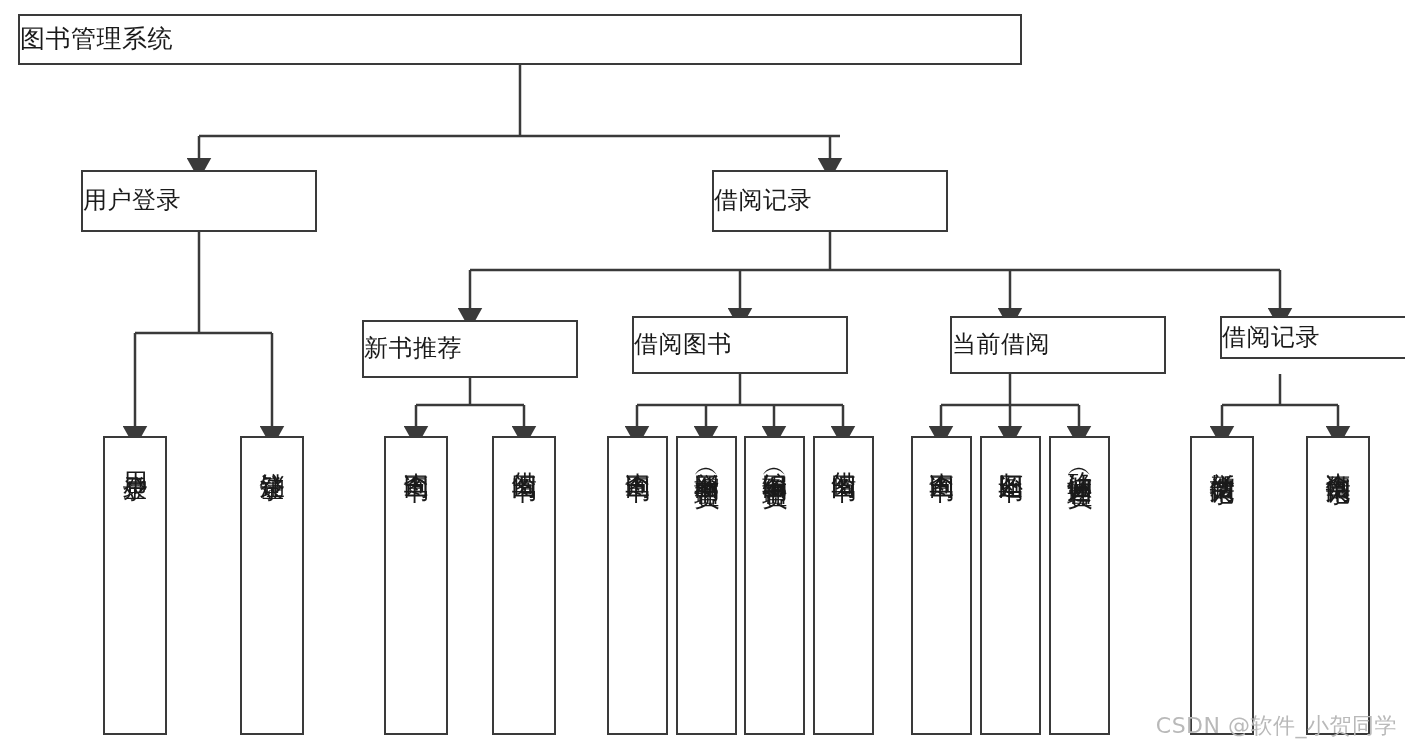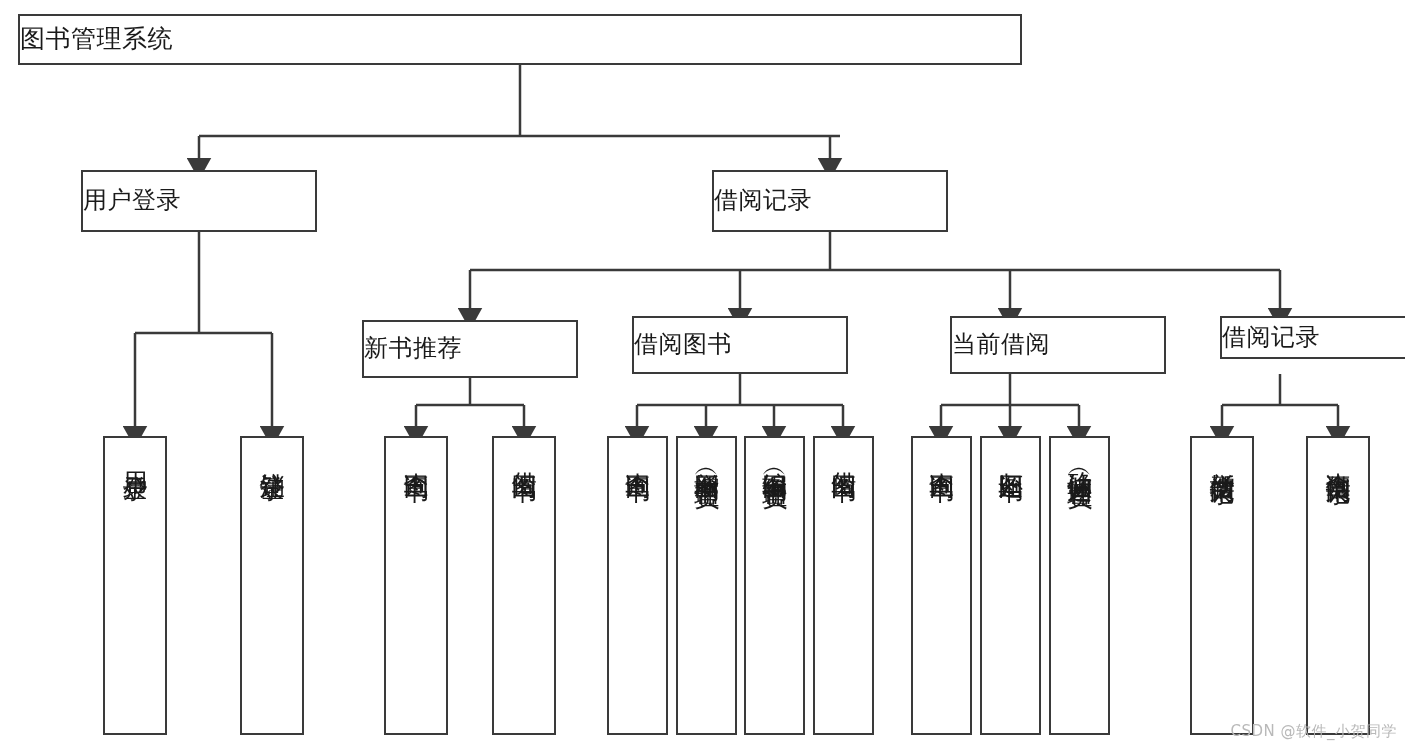--- a/index.html
+++ b/index.html
@@ -57,21 +57,21 @@
     text-orientation: upright;
     font-size: 25px;
     line-height: 1.18;
     letter-spacing: 2px;
     white-space: nowrap;
   }
   .watermark {
     position: absolute;
     right: 8px;
     bottom: 6px;
-    font-size: 15px;
+    font-size: 22px;
     color: #b9b9b9;
     letter-spacing: 0.5px;
     white-space: nowrap;
     text-align: right;
   }
 </style>
 </head>
 <body>
 
 <div id="canvas">

